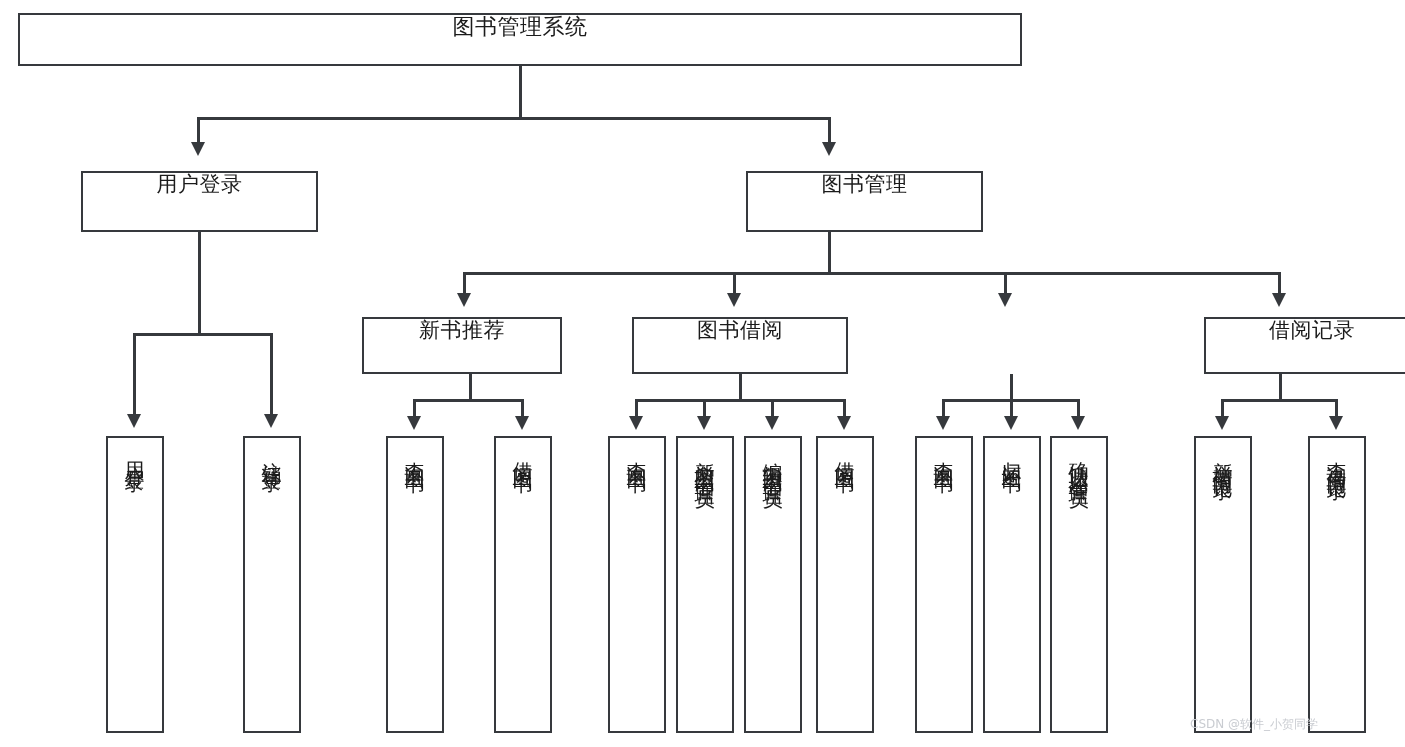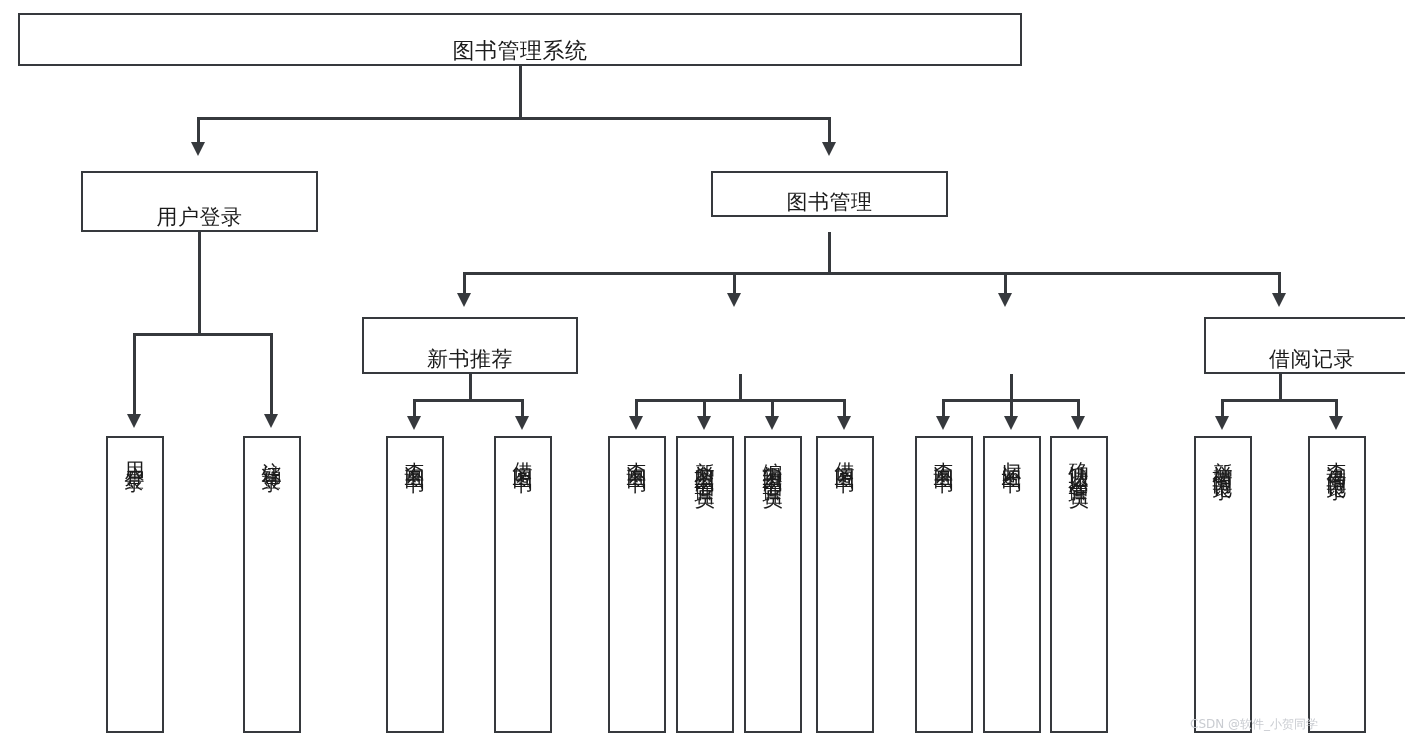--- a/index.html
+++ b/index.html
@@ -17,21 +17,21 @@
     background: #ffffff;
     overflow: hidden;
   }
   
   .node {
     position: absolute;
     box-sizing: border-box;
     background: #ffffff;
     border: 2.5px solid #36393d;
     display: flex;
-    align-items: flex-end;
+    align-items: flex-start;
     justify-content: center;
     color: #1b1b1b;
   }
   .node .label {
     display: block;
     text-align: center;
     line-height: 1.12;
     letter-spacing: 0.5px;
   }
   
@@ -93,21 +93,21 @@
   <div class="ln h" style="left:198px; top:117px; width:633px; height:2.5px;"></div>
 
   <div class="ln v" style="left:197px; top:117px; height:30px;"></div>
   <div class="arrow" style="left:191px; top:142px;"></div>
   <div class="ln v" style="left:828px; top:117px; height:30px;"></div>
   <div class="arrow" style="left:822px; top:142px;"></div>
 
   <div class="node h" style="left:81px; top:171px; width:237px; height:61px;">
     <span class="label">用户登录</span>
   </div>
-  <div class="node h" style="left:711px; top:171px; width:237px; height:46px;">
+  <div class="node h" style="left:746px; top:171px; width:237px; height:61px;">
     <span class="label">图书管理</span>
   </div>
 
   <div class="ln v" style="left:198px; top:232px; height:103px;"></div>
   <div class="ln h" style="left:134px; top:333px; width:138px;"></div>
   <div class="ln v" style="left:133px; top:333px; height:84px;"></div>
   <div class="arrow" style="left:127px; top:414px;"></div>
   <div class="ln v" style="left:270px; top:333px; height:84px;"></div>
   <div class="arrow" style="left:264px; top:414px;"></div>
 
@@ -115,22 +115,25 @@
   <div class="ln h" style="left:464px; top:272px; width:816px;"></div>
   <div class="ln v" style="left:463px; top:272px; height:24px;"></div>
   <div class="arrow" style="left:457px; top:293px;"></div>
   <div class="ln v" style="left:733px; top:272px; height:24px;"></div>
   <div class="arrow" style="left:727px; top:293px;"></div>
   <div class="ln v" style="left:1004px; top:272px; height:24px;"></div>
   <div class="arrow" style="left:998px; top:293px;"></div>
   <div class="ln v" style="left:1278px; top:272px; height:24px;"></div>
   <div class="arrow" style="left:1272px; top:293px;"></div>
 
-  <div class="node h" style="left:362px; top:317px; width:216px; height:57px;">
+  <div class="node h" style="left:362px; top:317px; width:200px; height:57px;">
     <span class="label">新书推荐</span>
+  </div>
+  <div class="node h" style="left:632px; top:317px; width:216px; height:57px;">
+    <span class="label">图书借阅</span>
   </div>
   <div class="node h" style="left:1204px; top:317px; width:216px; height:57px;">
     <span class="label">借阅记录</span>
   </div>
 
   <div class="ln v" style="left:469px; top:374px; height:26px;"></div>
   <div class="ln h" style="left:414px; top:399px; width:110px;"></div>
   <div class="ln v" style="left:413px; top:399px; height:19px;"></div>
   <div class="arrow" style="left:407px; top:416px;"></div>
   <div class="ln v" style="left:521px; top:399px; height:19px;"></div>

